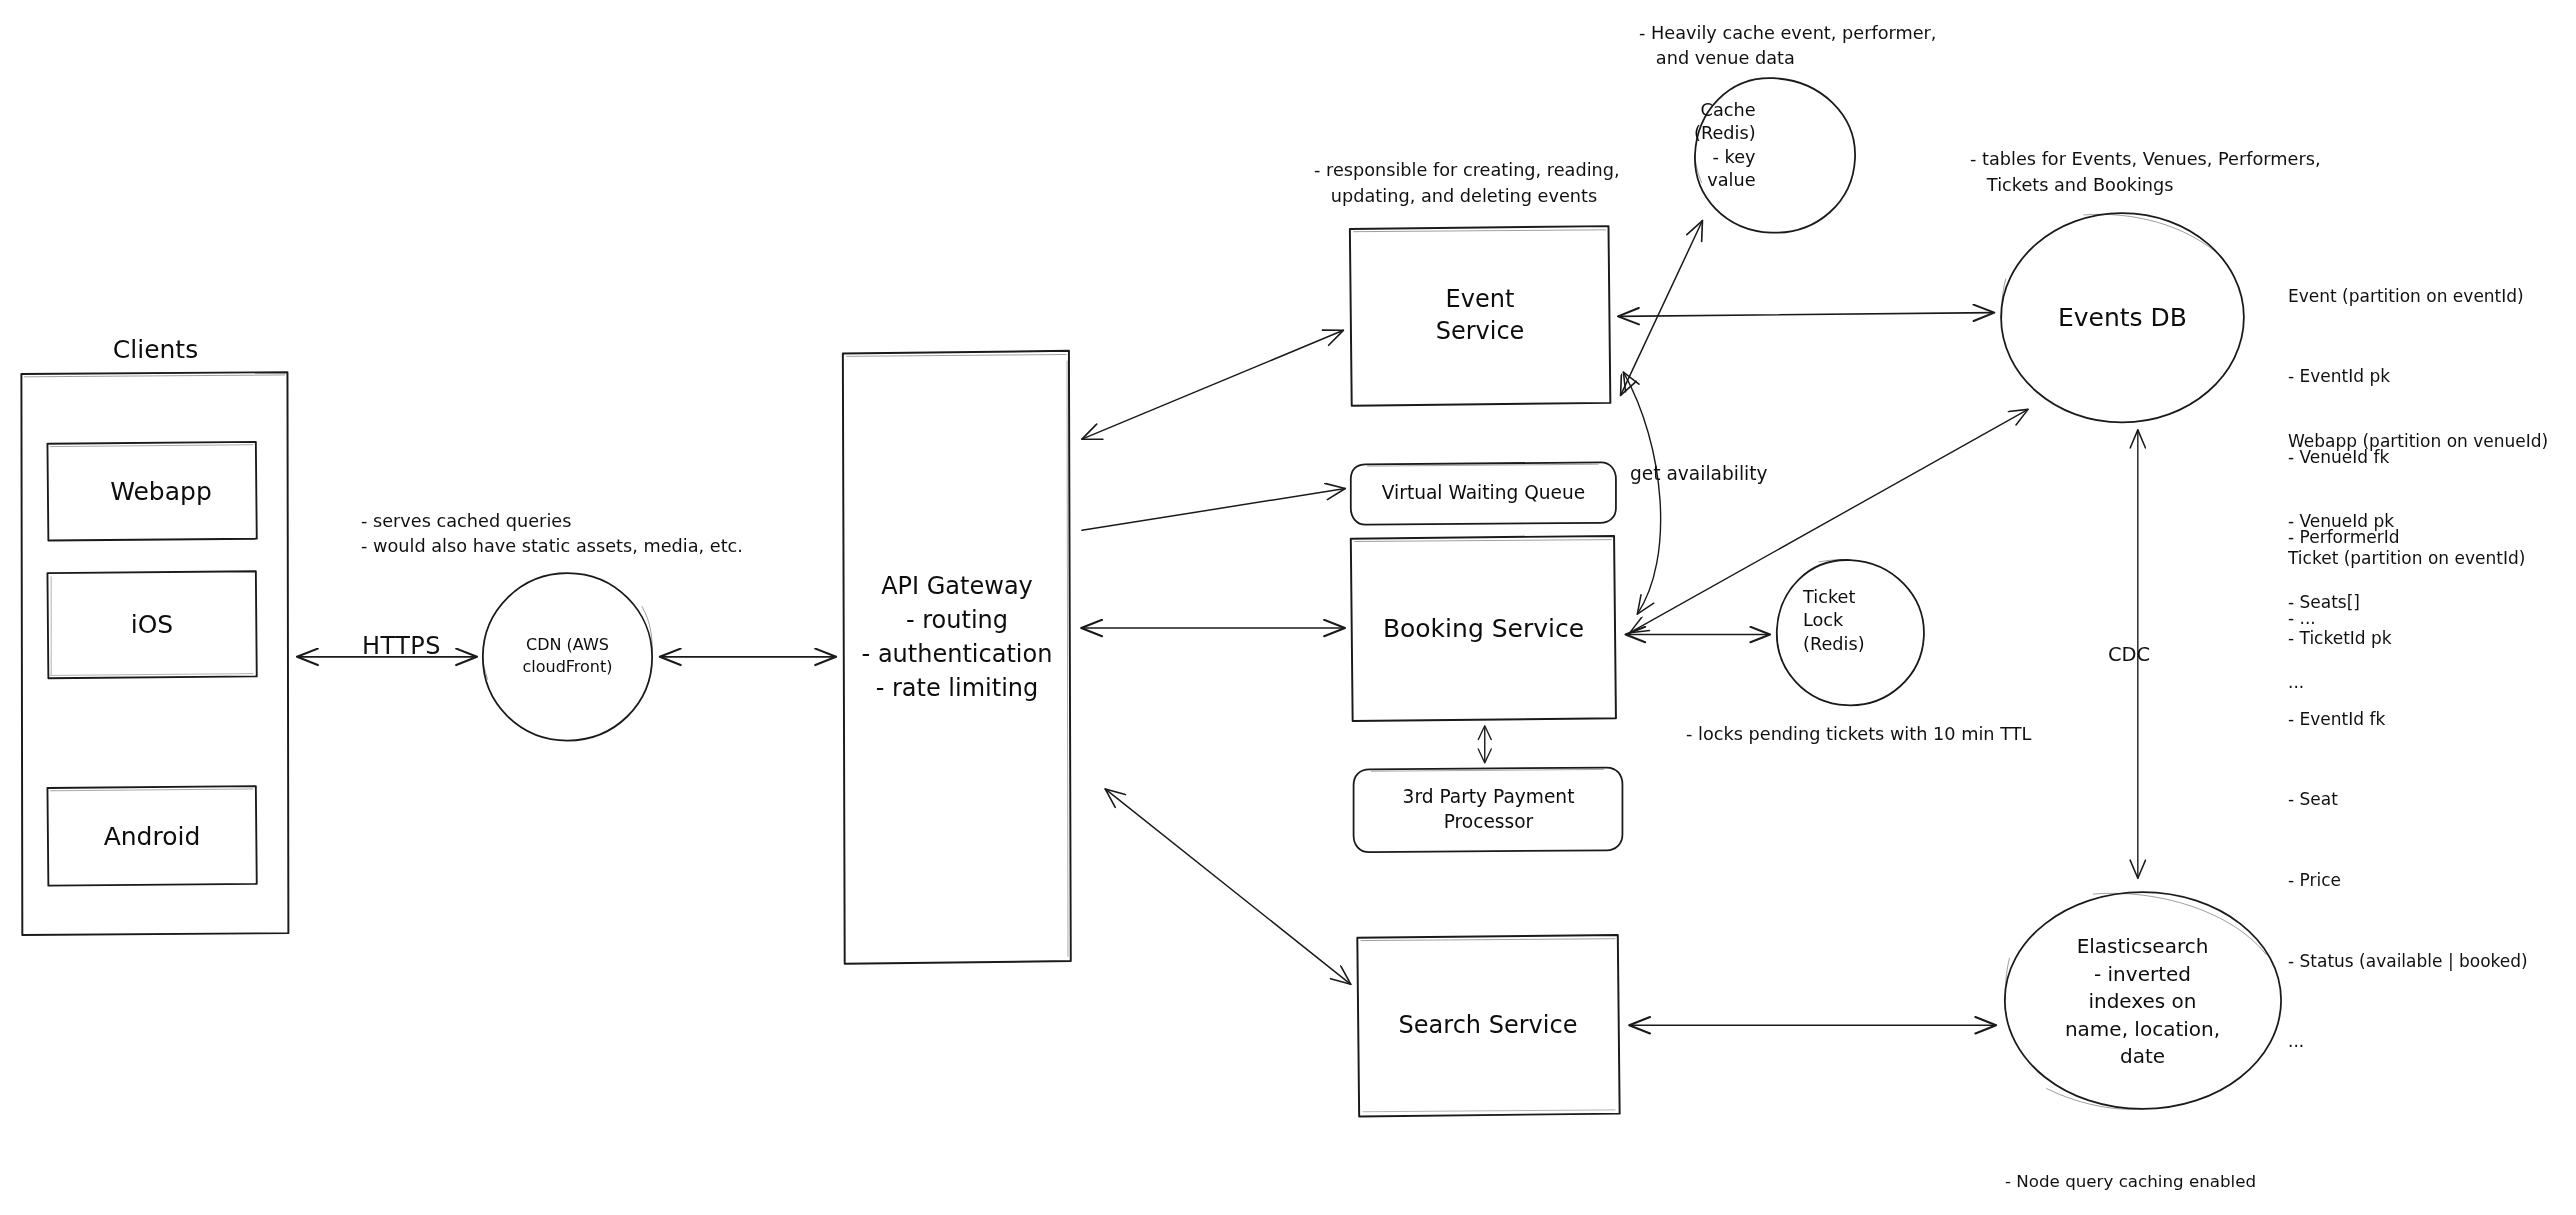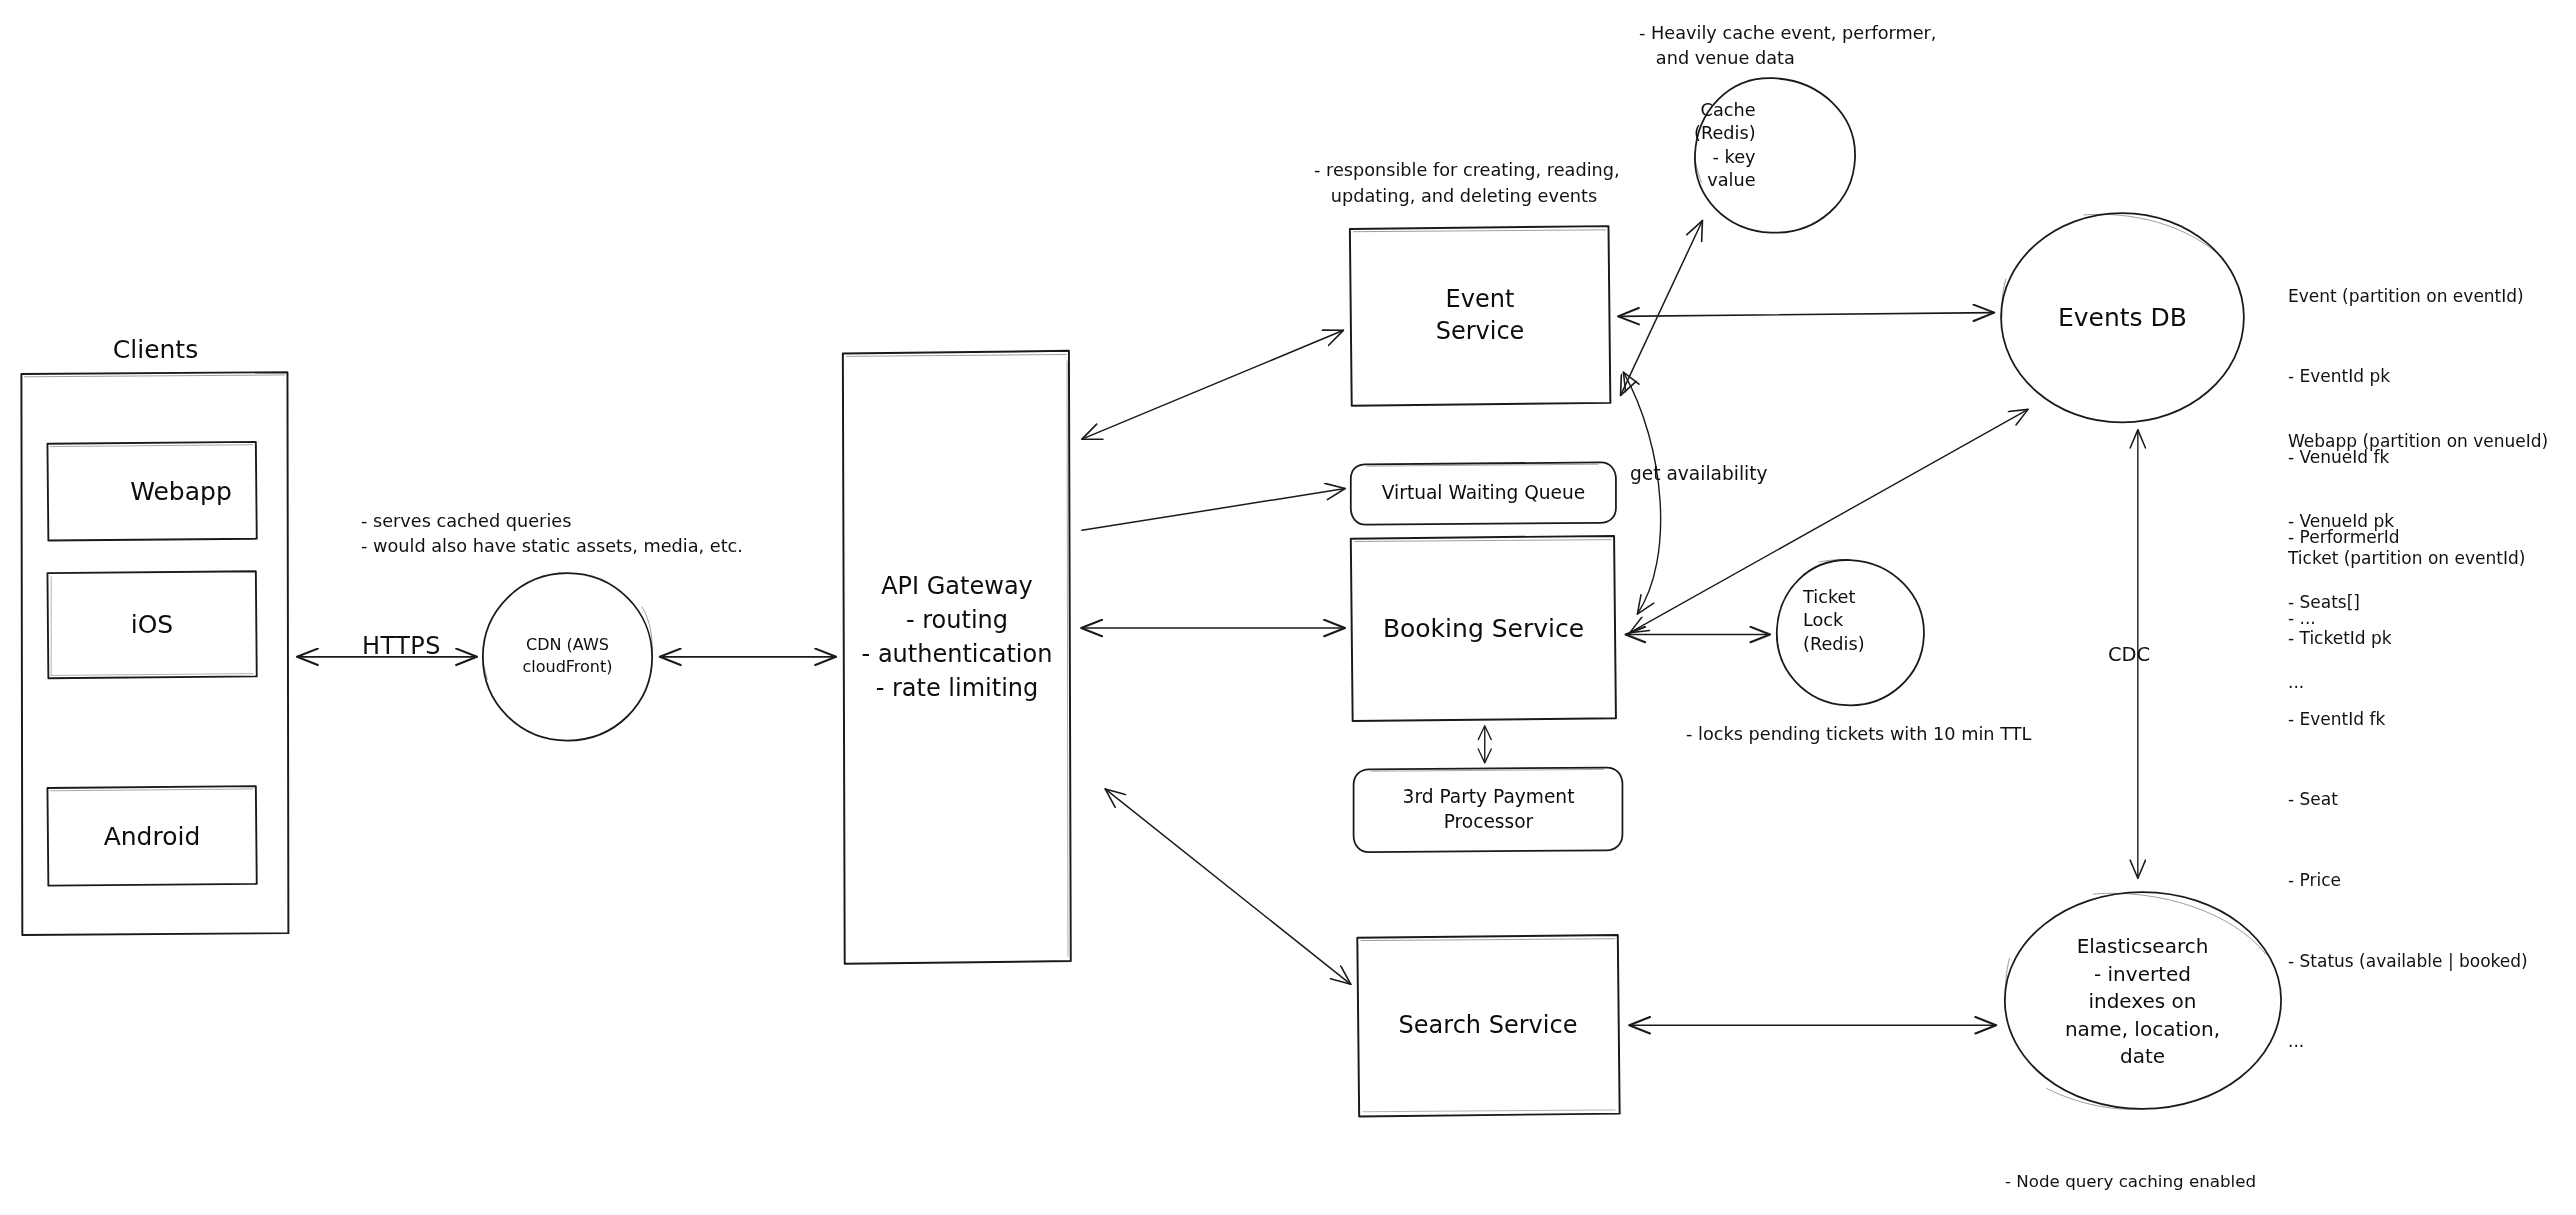--- a/index.html
+++ b/index.html
@@ -229,21 +229,21 @@
       </g>
 
       <g>
         <path d="M1902,58 L1902,76" stroke-width="0.9" opacity="0"></path>
       </g>
     </g>
   </svg>
 
   <div class="group-title" style="left:20.5px; top:334px; width:270px; text-align:center; font-size:25px;">Clients</div>
 
-  <div class="node-label" style="left:56px; top:442px; width:250px; height:99px; font-size:25px;">Webapp</div>
+  <div class="node-label" style="left:36px; top:442px; width:250px; height:99px; font-size:25px;">Webapp</div>
 
   <div class="node-label" style="left:47px; top:571px; width:210px; height:107px; font-size:25px;">iOS</div>
 
   <div class="node-label" style="left:47px; top:786px; width:210px; height:100px; font-size:25px;">Android</div>
 
   <div class="edge-label" style="left:327px; top:631px; width:149px; text-align:center; font-size:24px; letter-spacing:0.5px;">HTTPS</div>
 
   <div class="annotation" style="left:361px; top:509px; width:484px; font-size:17.7px; line-height:1.42;">- serves cached queries
 - would also have static assets, media, etc.</div>
 
@@ -254,20 +254,22 @@
 - routing
 - authentication
 - rate limiting</div>
 
   <div class="annotation" style="left:1314px; top:158px; width:484px; font-size:17.7px; line-height:1.45;">- responsible for creating, reading,
    updating, and deleting events</div>
 
   <div class="annotation" style="left:1639px; top:20.5px; width:447px; font-size:17.7px; line-height:1.45;">- Heavily cache event, performer,
    and venue data</div>
 
+  <div class="annotation" style="left:1970px; top:147px; width:484px; font-size:17.7px; line-height:1.45;">- tables for Events, Venues, Performers,
+   Tickets and Bookings</div>
 
   <div class="node-label" style="left:1350px; top:226px; width:260px; height:179px; font-size:24px;">Event
 Service</div>
 
   <div class="node-label" style="left:1694px; top:99px; width:112px; height:112px; font-size:17.7px;
               align-items:flex-start; justify-content:flex-start; text-align:right;">Cache
 (Redis)
 - key
 value</div>
 

